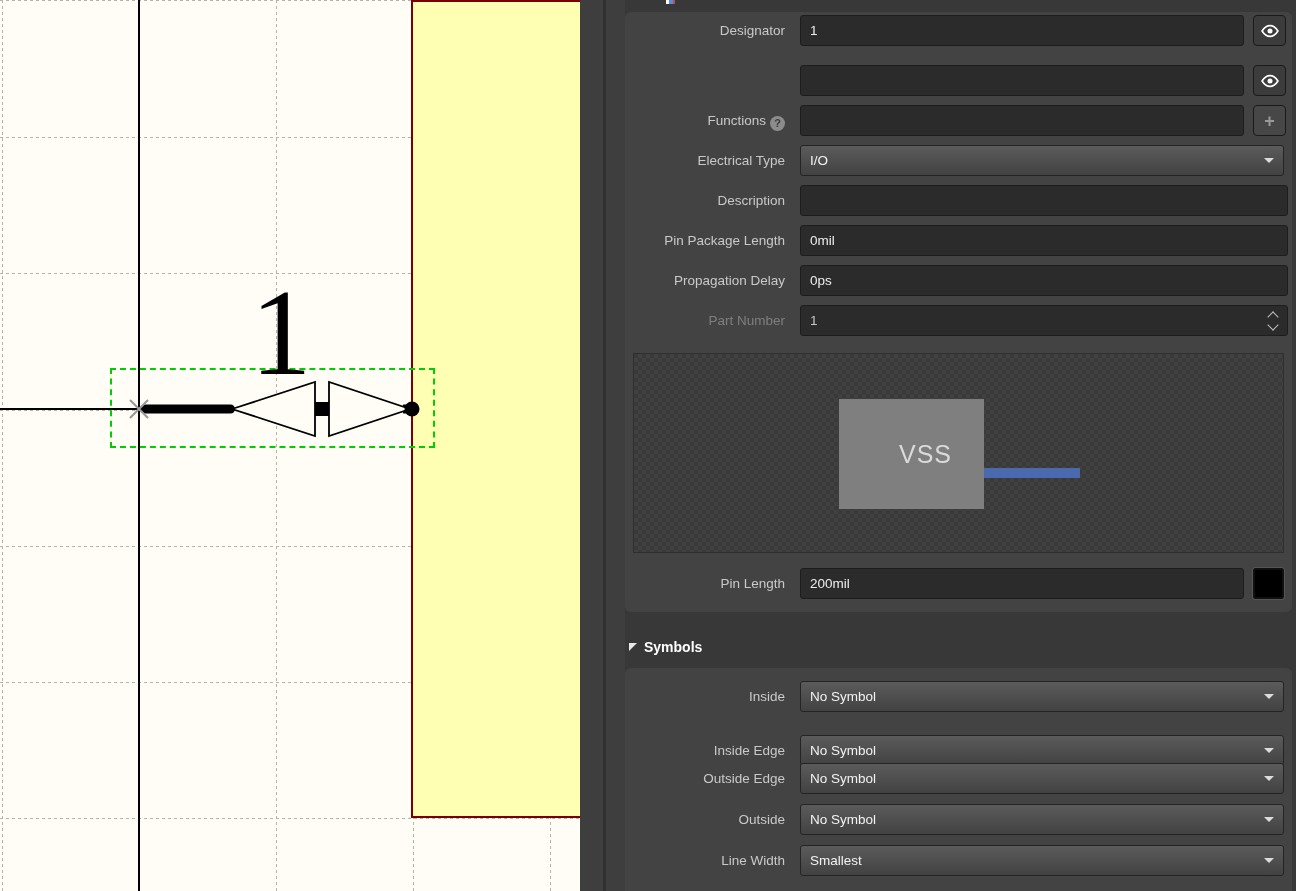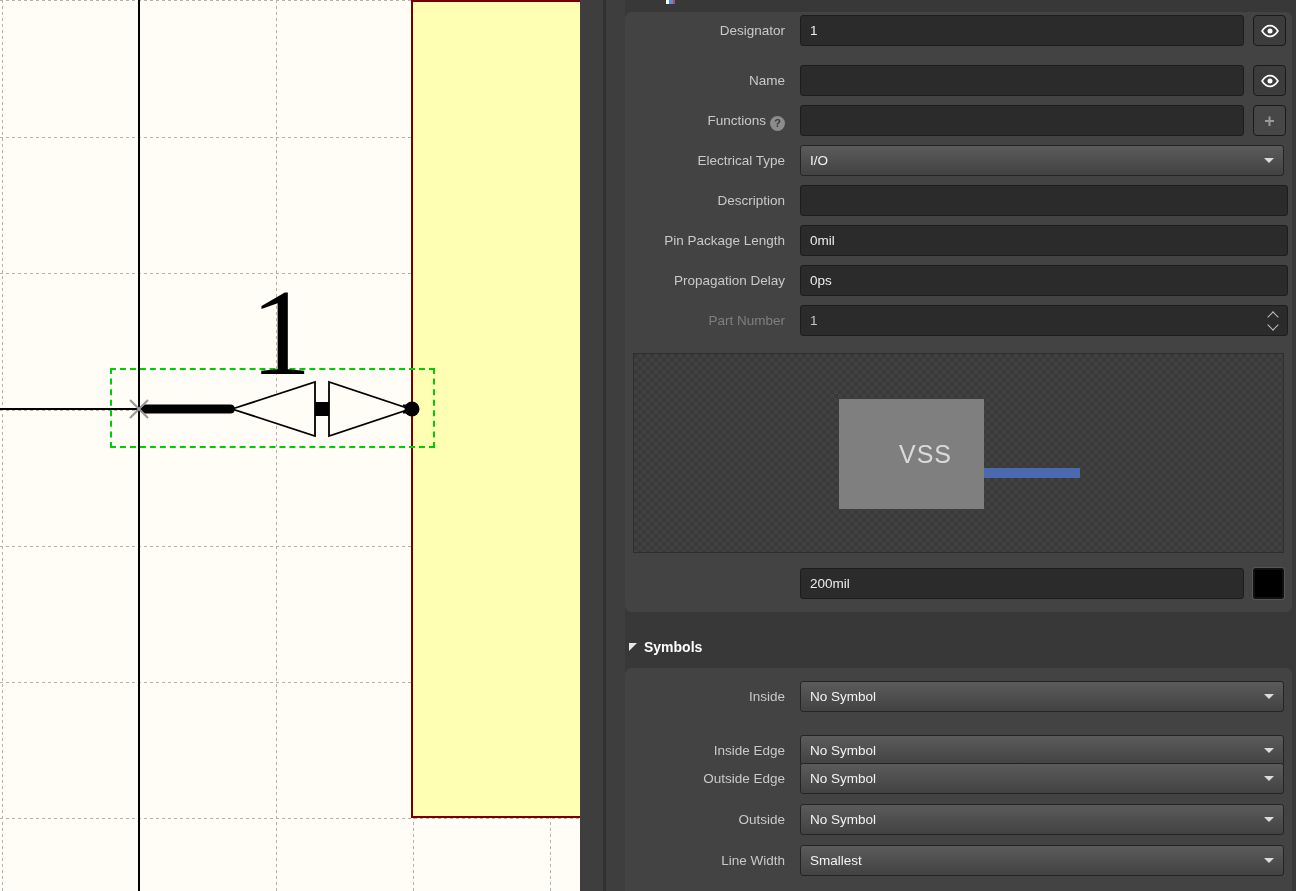--- a/index.html
+++ b/index.html
@@ -119,21 +119,20 @@
     </div>
     <div class="sq-btn">
       <svg width="20" height="20" viewBox="0 0 24 24">
         <path d="M12 5.5C6.5 5.5 2.5 12 2.5 12s4 6.5 9.5 6.5 9.5-6.5 9.5-6.5-4-6.5-9.5-6.5z" fill="none" stroke="#fff" stroke-width="2"></path>
         <circle cx="12" cy="12" r="3" fill="#fff"></circle>
       </svg>
     </div>
   </div>
 
   <div class="row" style="top:53px">
-    <div class="rlabel">Name</div>
     <div class="field w-short">
       <span class="value"></span>
     </div>
     <div class="sq-btn">
       <svg width="20" height="20" viewBox="0 0 24 24">
         <path d="M12 5.5C6.5 5.5 2.5 12 2.5 12s4 6.5 9.5 6.5 9.5-6.5 9.5-6.5-4-6.5-9.5-6.5z" fill="none" stroke="#fff" stroke-width="2"></path>
         <circle cx="12" cy="12" r="3" fill="#fff"></circle>
       </svg>
     </div>
   </div>
@@ -191,20 +190,21 @@
   </div>
 
   <div class="preview">
     <div class="vss-box">
       <span>VSS</span>
     </div>
     <div class="pin-line"></div>
   </div>
 
   <div class="row" style="top:556px">
+    <div class="rlabel">Pin Length</div>
     <div class="field w-short">
       <span class="value">200mil</span>
     </div>
     <div class="swatch"></div>
   </div>
 </div>
 
 <div class="sec-head">
   <span class="sec-tri"></span>
   <span class="sec-title">Symbols</span>

